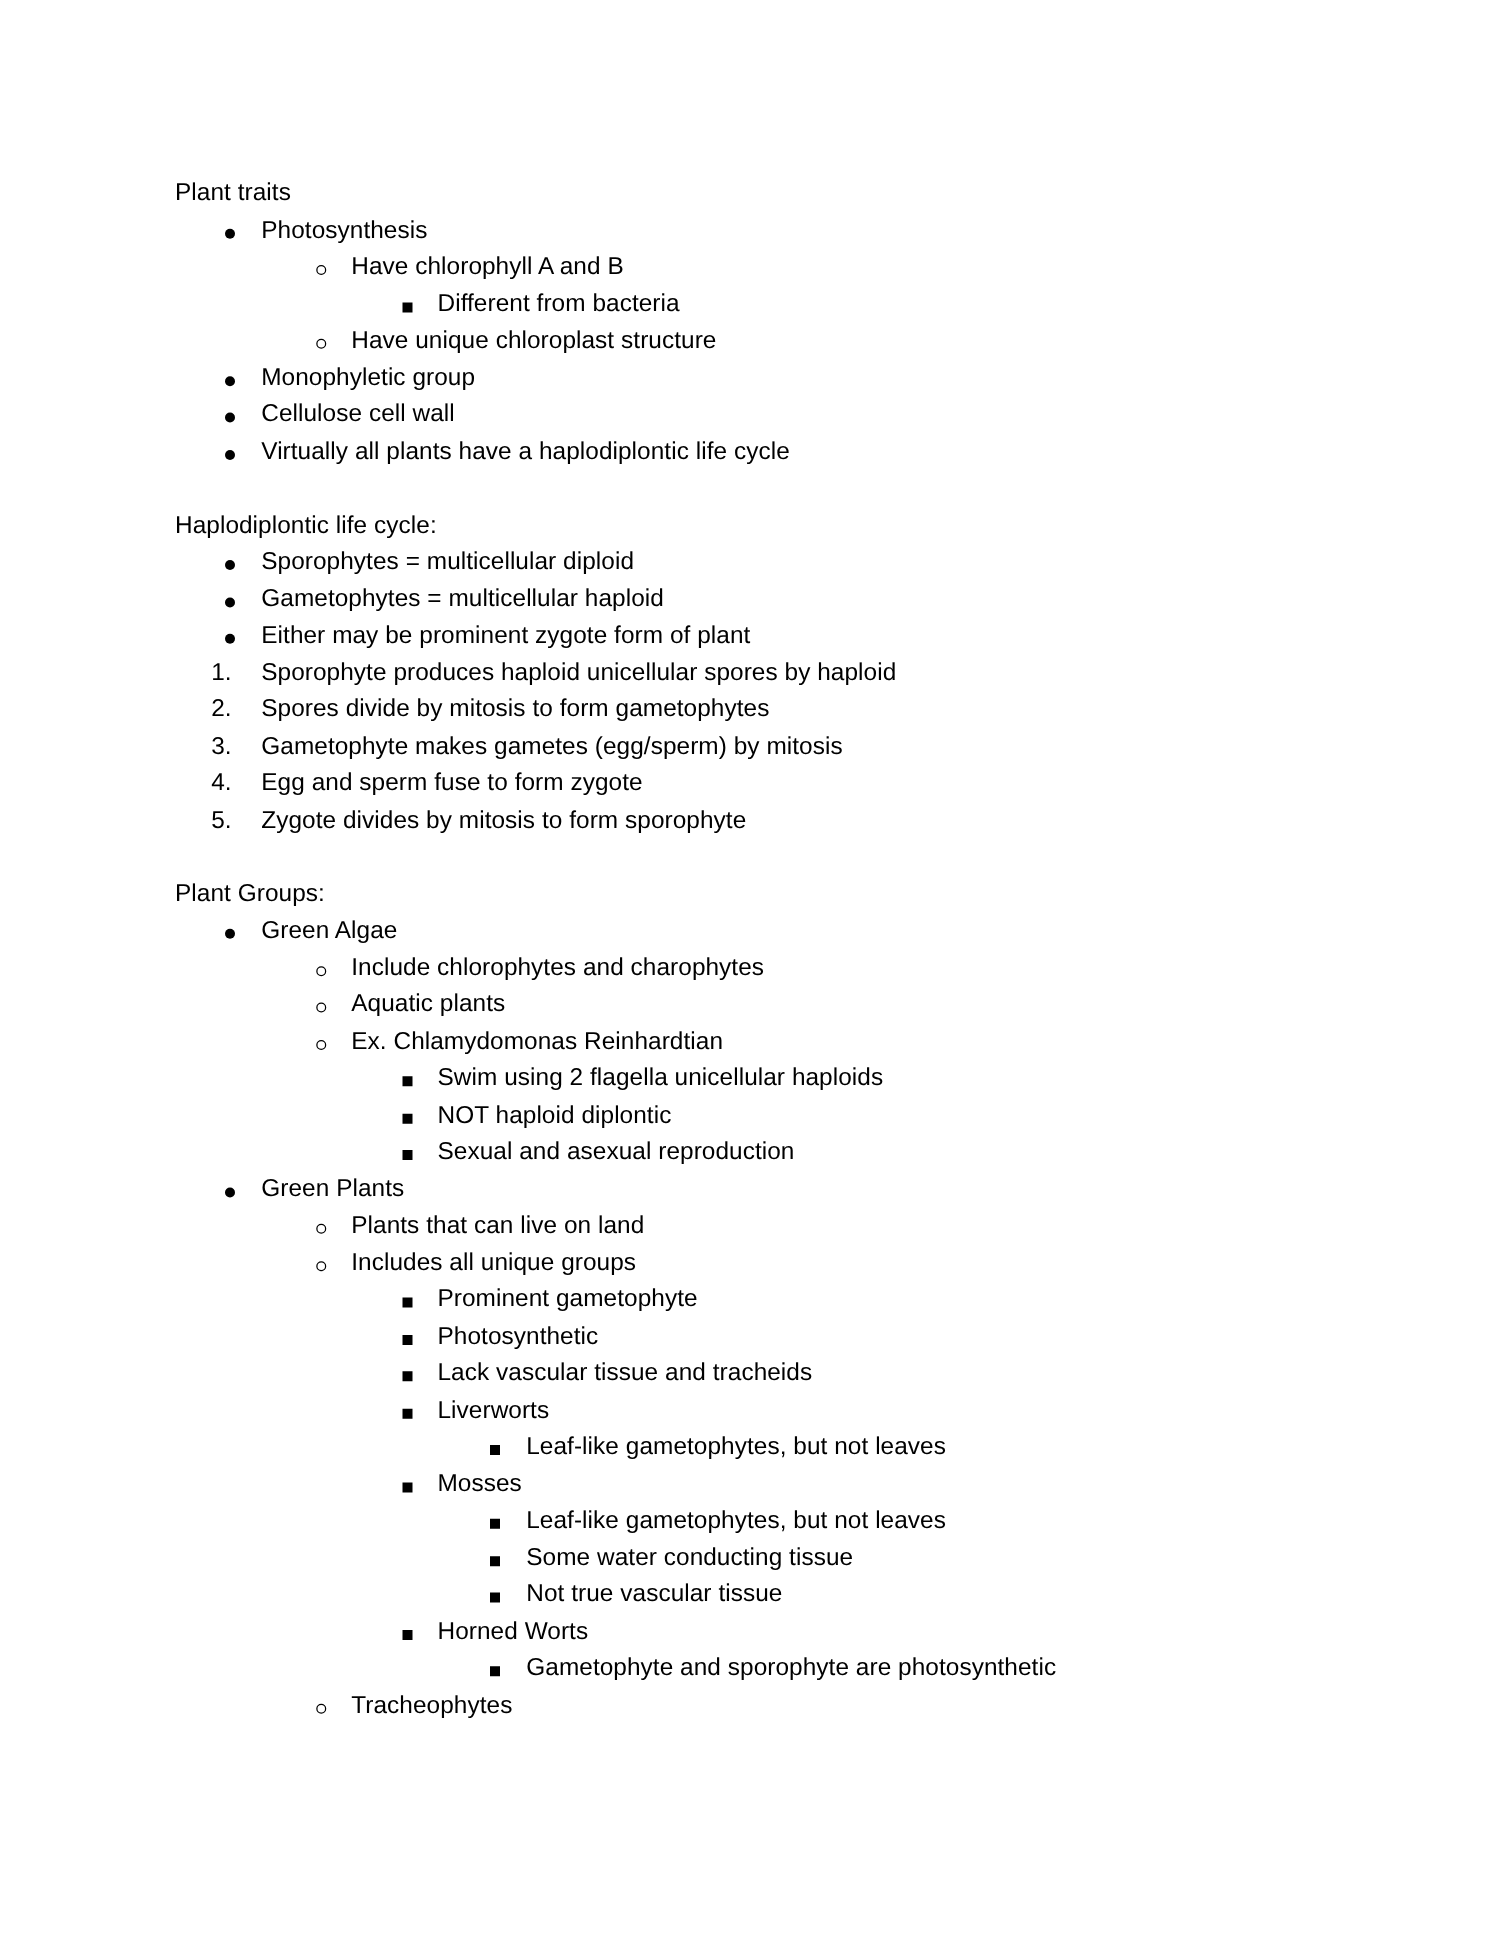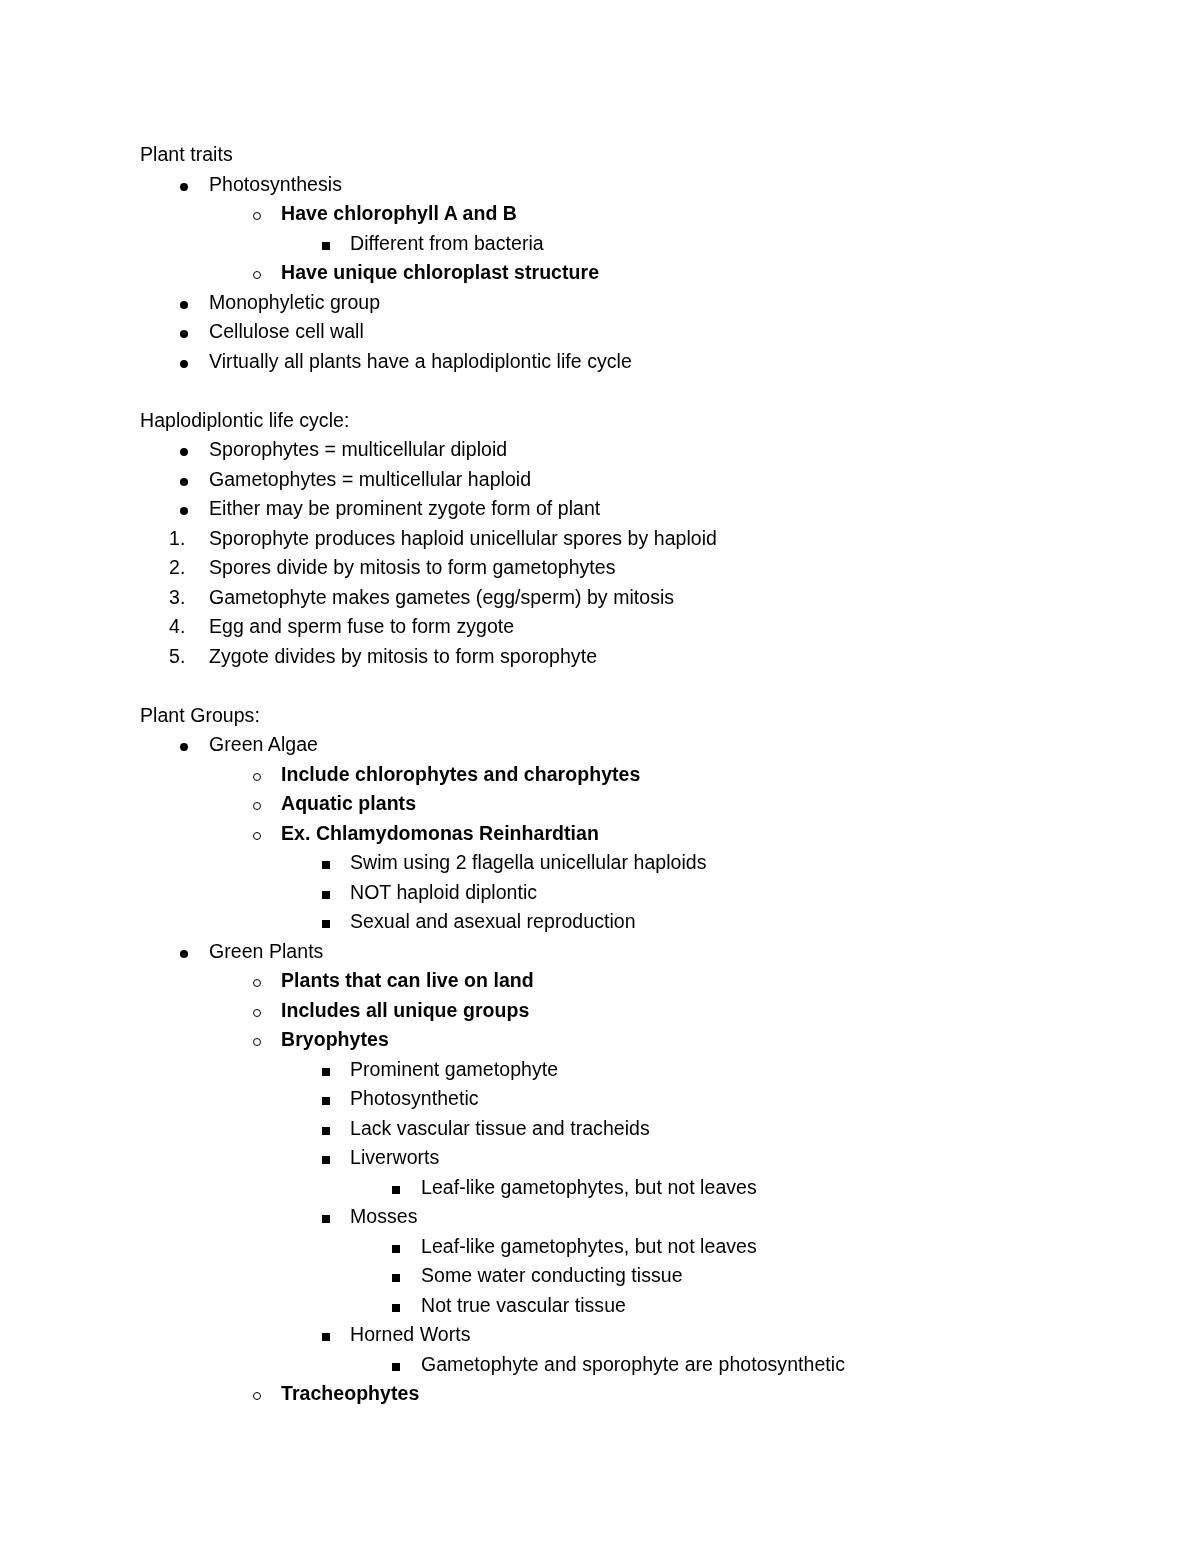--- a/index.html
+++ b/index.html
@@ -30,21 +30,21 @@
     letter-spacing: 0.05px;
   }
   .spacer {
     height: 29.5px;
   }
   
   .lvl0 { padding-left: 0px; }
 
   
   .lvl1 { padding-left: 69px; }
-  .lvl2 { padding-left: 141px; font-weight: bold; }
+  .lvl2 { padding-left: 141px; }
   .lvl3 { padding-left: 210px; }
   .lvl4 { padding-left: 281px; }
 
   .marker {
     position: absolute;
     top: 0;
     display: inline-block;
     text-align: left;
     line-height: 29.5px;
   }
@@ -115,21 +115,20 @@
       <div class="line lvl1"><span class="marker m-disc"></span><span>Green Algae</span></div>
       <div class="line lvl2"><span class="marker m-circle"></span><span>Include chlorophytes and charophytes</span></div>
       <div class="line lvl2"><span class="marker m-circle"></span><span>Aquatic plants</span></div>
       <div class="line lvl2"><span class="marker m-circle"></span><span>Ex. Chlamydomonas Reinhardtian</span></div>
       <div class="line lvl3"><span class="marker m-square"></span><span>Swim using 2 flagella unicellular haploids</span></div>
       <div class="line lvl3"><span class="marker m-square"></span><span>NOT haploid diplontic</span></div>
       <div class="line lvl3"><span class="marker m-square"></span><span>Sexual and asexual reproduction</span></div>
       <div class="line lvl1"><span class="marker m-disc"></span><span>Green Plants</span></div>
       <div class="line lvl2"><span class="marker m-circle"></span><span>Plants that can live on land</span></div>
       <div class="line lvl2"><span class="marker m-circle"></span><span>Includes all unique groups</span></div>
-      <div class="line lvl2"><span class="marker m-circle"></span><span>Bryophytes</span></div>
       <div class="line lvl3"><span class="marker m-square"></span><span>Prominent gametophyte</span></div>
       <div class="line lvl3"><span class="marker m-square"></span><span>Photosynthetic</span></div>
       <div class="line lvl3"><span class="marker m-square"></span><span>Lack vascular tissue and tracheids</span></div>
       <div class="line lvl3"><span class="marker m-square"></span><span>Liverworts</span></div>
       <div class="line lvl4"><span class="marker m-square"></span><span>Leaf-like gametophytes, but not leaves</span></div>
       <div class="line lvl3"><span class="marker m-square"></span><span>Mosses</span></div>
       <div class="line lvl4"><span class="marker m-square"></span><span>Leaf-like gametophytes, but not leaves</span></div>
       <div class="line lvl4"><span class="marker m-square"></span><span>Some water conducting tissue</span></div>
       <div class="line lvl4"><span class="marker m-square"></span><span>Not true vascular tissue</span></div>
       <div class="line lvl3"><span class="marker m-square"></span><span>Horned Worts</span></div>

